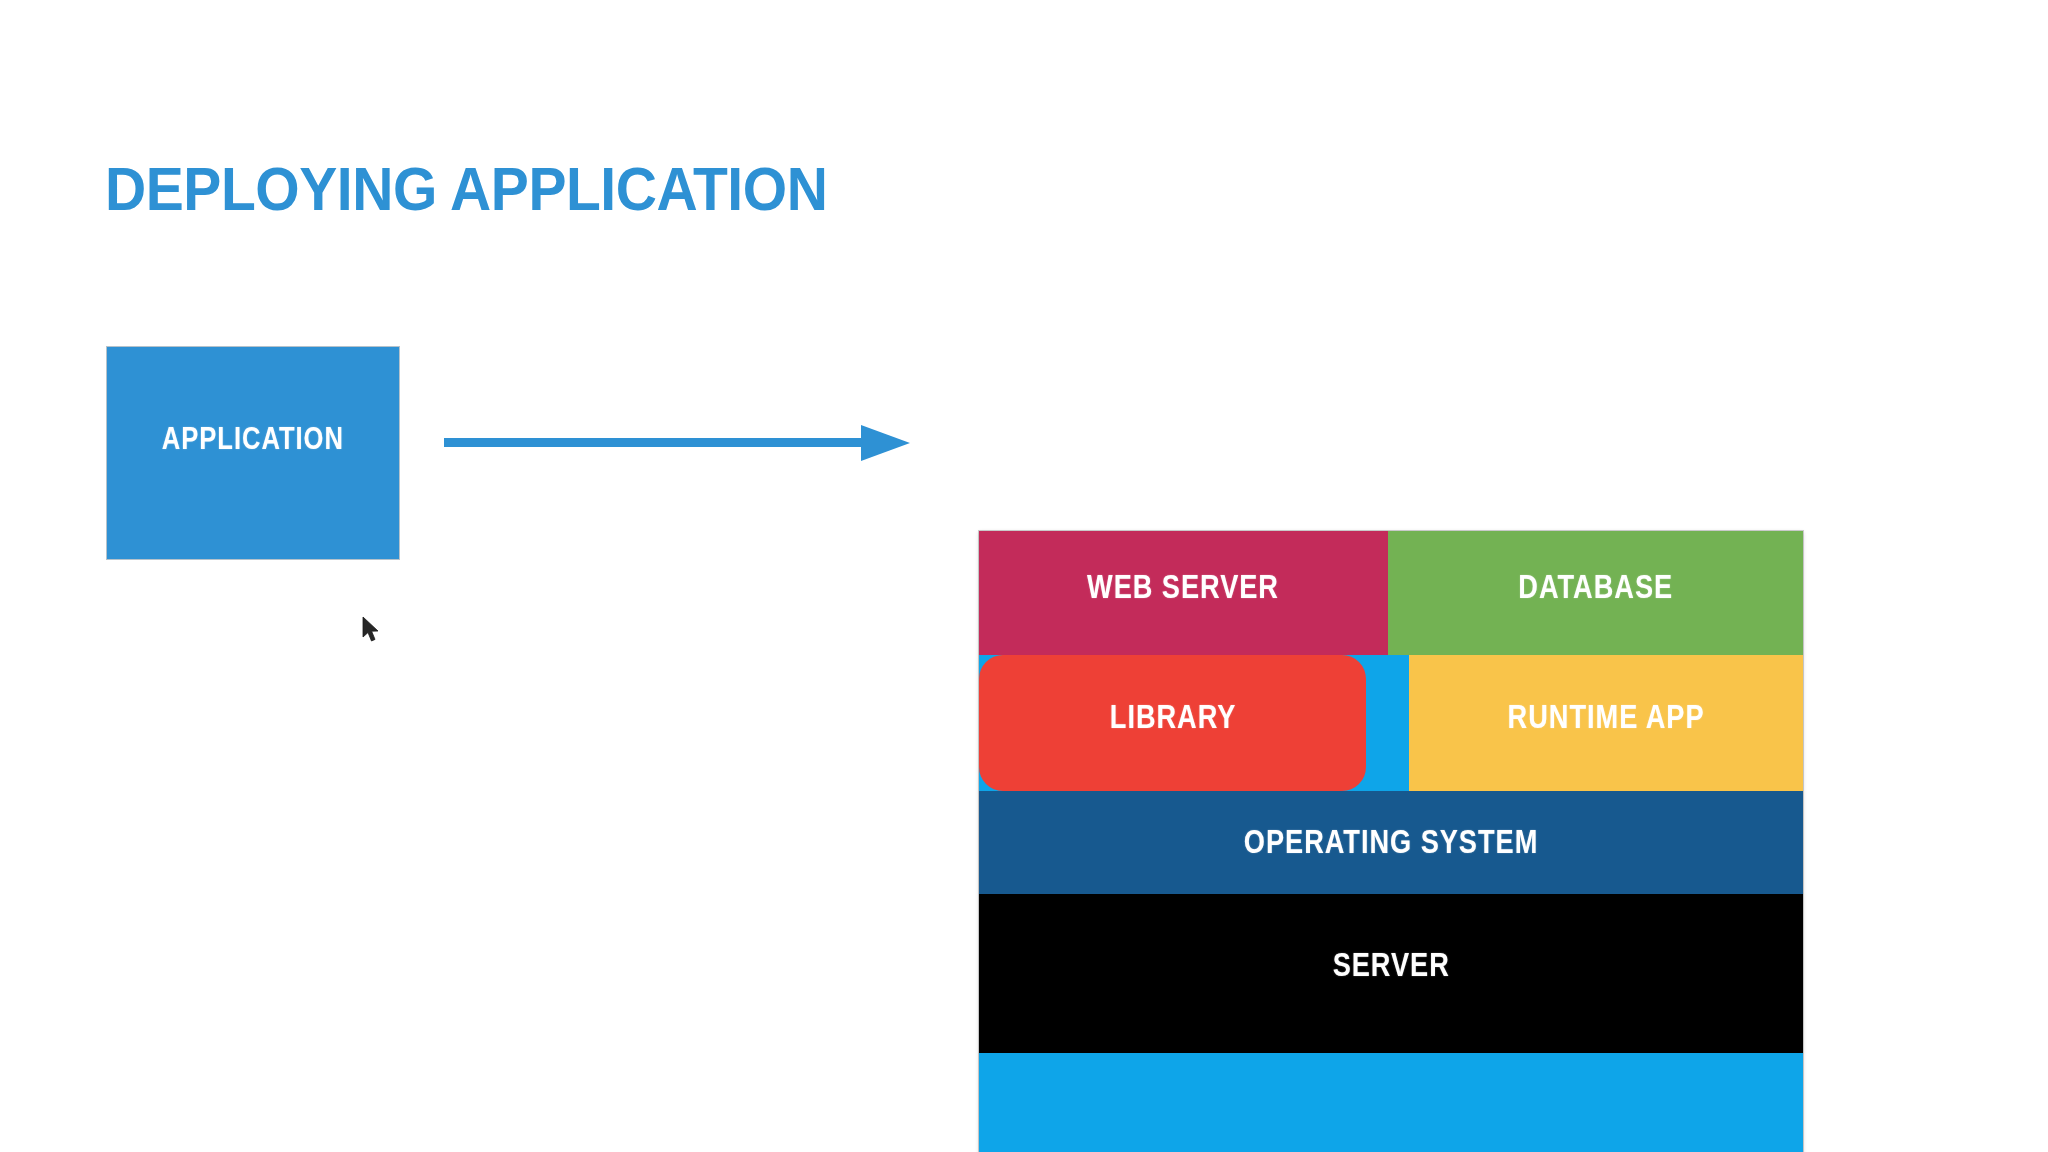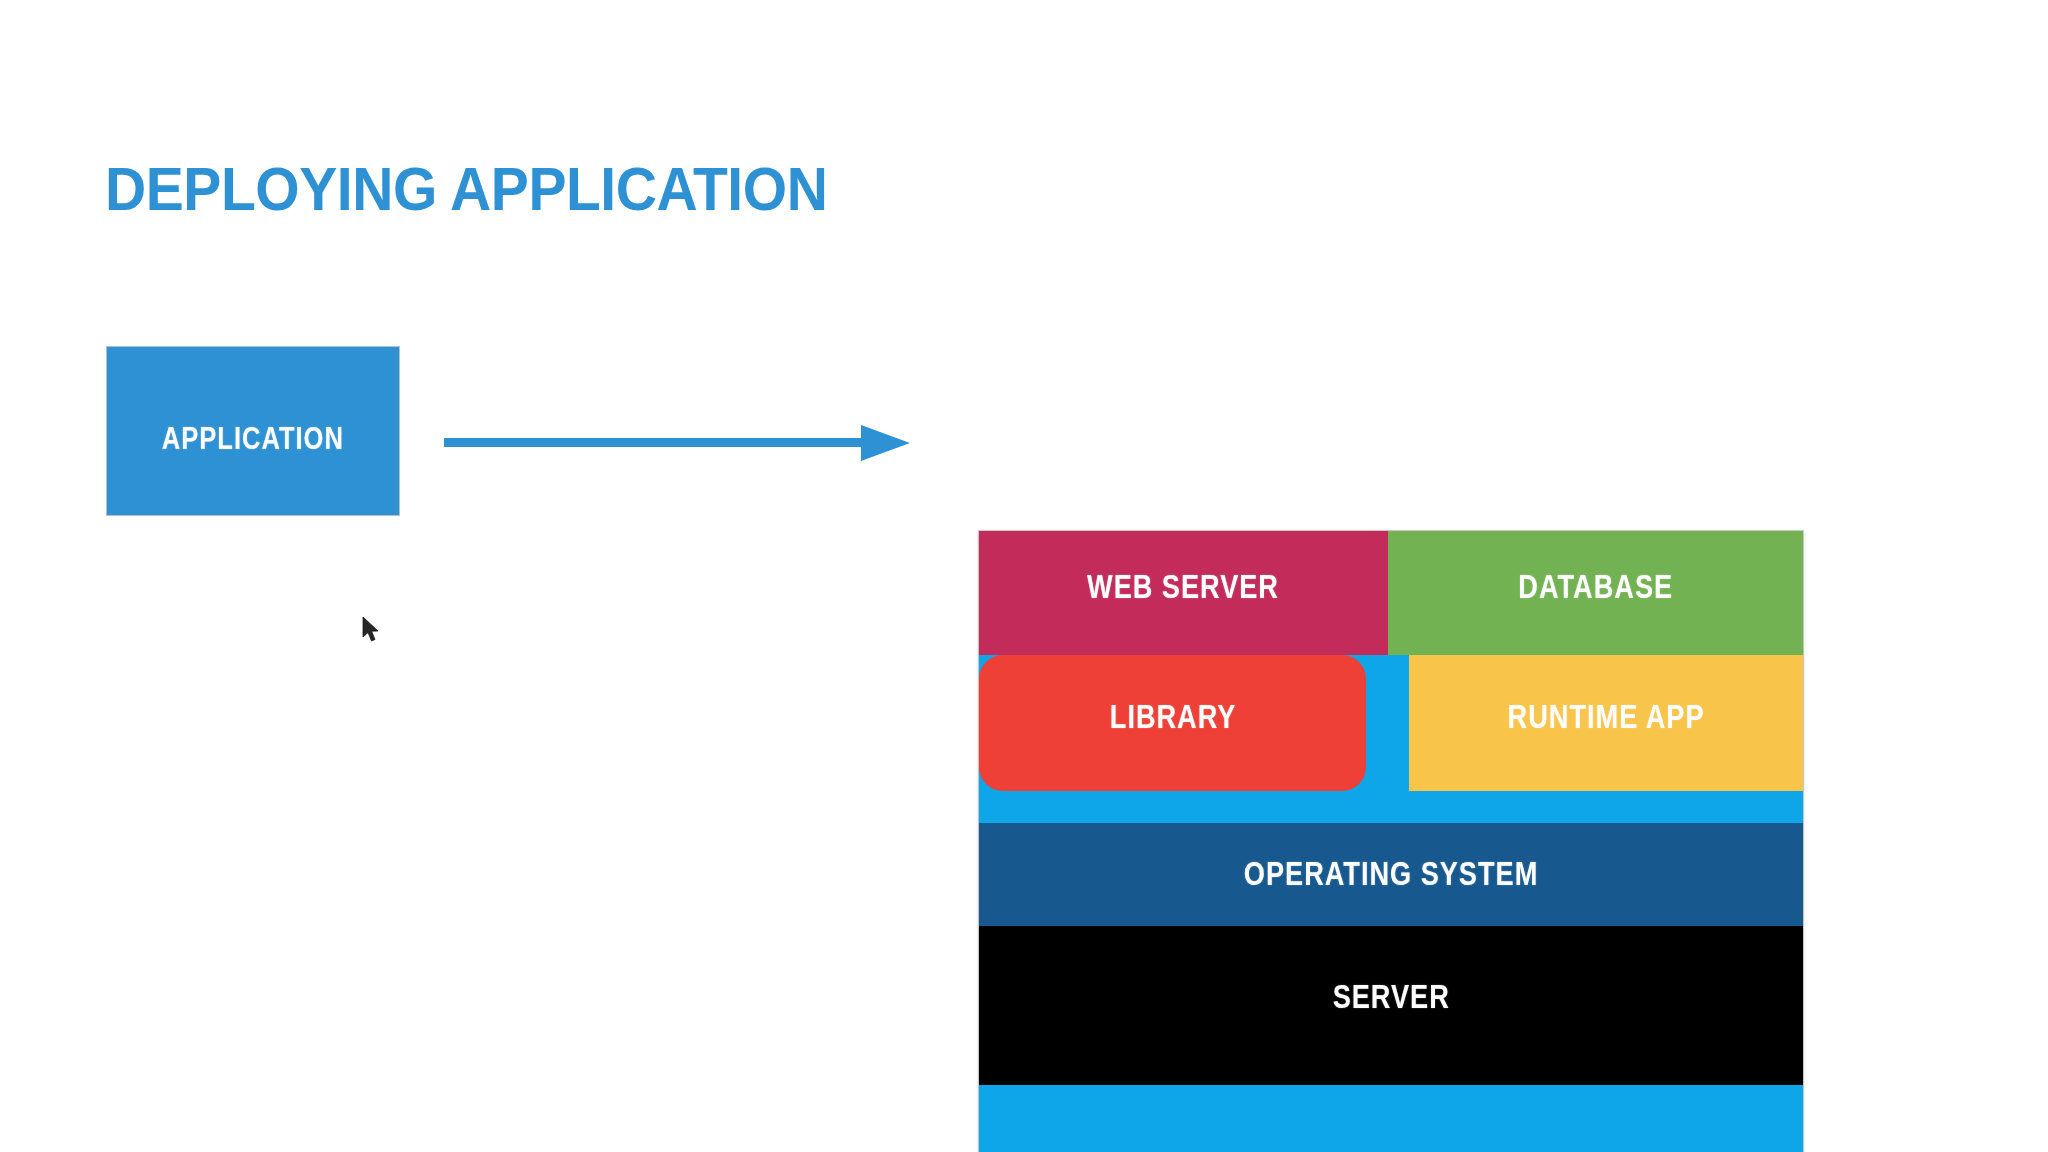--- a/index.html
+++ b/index.html
@@ -39,21 +39,21 @@
     white-space: nowrap;
     -webkit-font-smoothing: antialiased;
   }
 
   
   #application-box {
     position: absolute;
     left: 107px;
     top: 347px;
     width: 292px;
-    height: 168px;
+    height: 212px;
     background: #2E91D4;
     box-shadow: 0 0 0 1px rgba(90,120,140,0.45);
     display: flex;
     align-items: flex-start;
     justify-content: center;
   }
   #application-box .cell-label {
     margin-top: 73px;
   }
 
@@ -86,21 +86,21 @@
   .stack-cell {
     display: flex;
     align-items: center;
     justify-content: center;
     overflow: hidden;
   }
 
   
   #stack-row-1 { height: 124px; }
   #stack-row-2 { height: 136px; }
-  #stack-row-3 { height: 103px; margin-top: 32px; }
+  #stack-row-3 { height: 103px; }
   #stack-row-4 { height: 159px; }
 
   
   .col-left  { width: 49.6%; }
   .col-right { width: 50.4%; }
   .col-full  { width: 100%; }
 
   
   .cell-label {
     font-family: "Liberation Sans", sans-serif;

